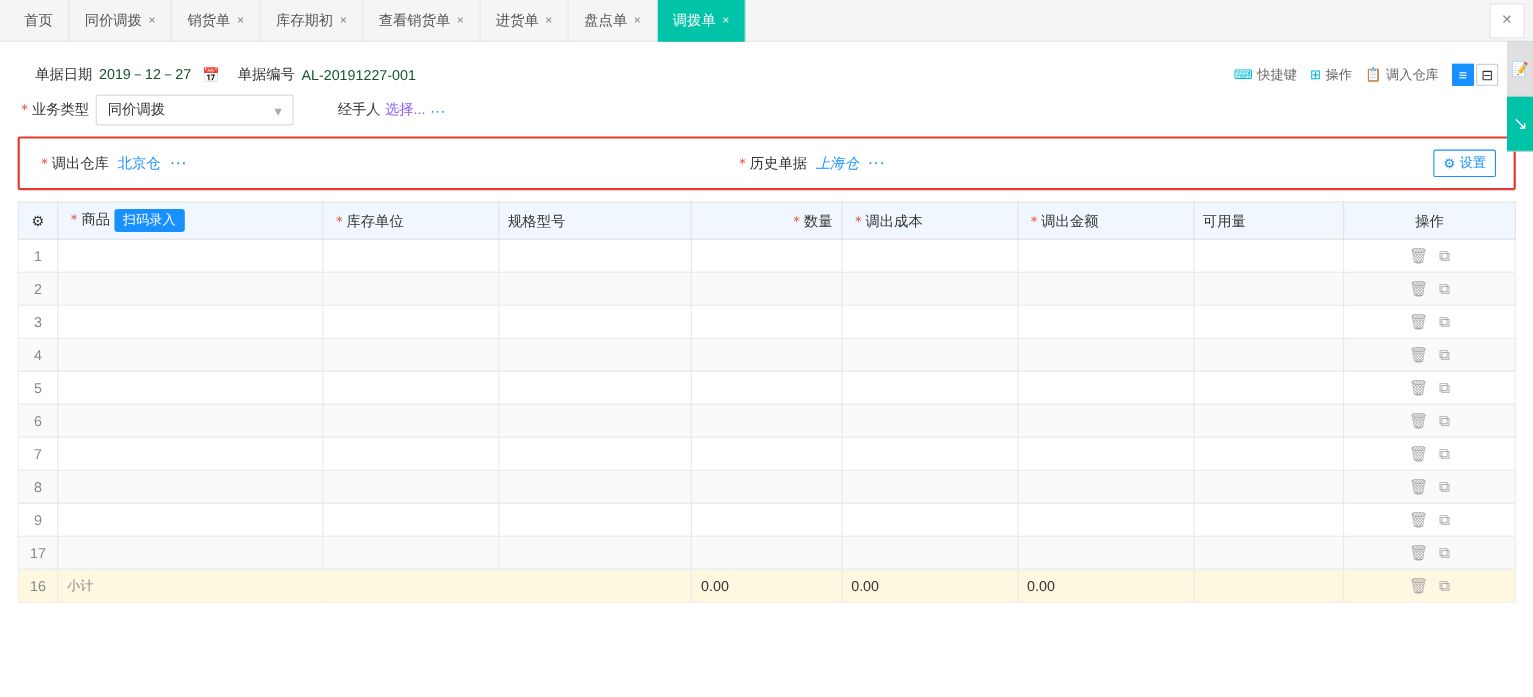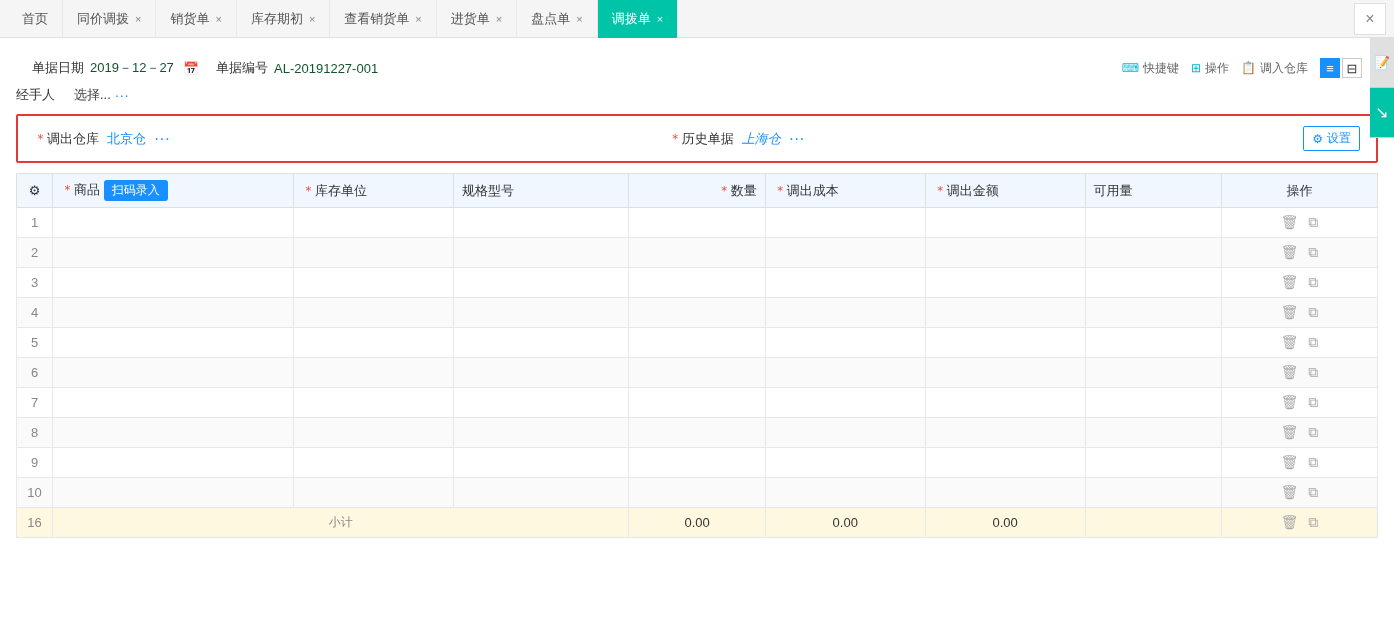--- a/index.html
+++ b/index.html
@@ -81,21 +81,21 @@
       font-weight: 500; text-align: left; color: #333; white-space: nowrap;
     }
     .data-table td {
       border: 1px solid #e8e8e8; padding: 4px 8px; height: 30px; color: #333;
     }
     .data-table tr:nth-child(odd) td { background: #fff; }
     .data-table tr:nth-child(even) td { background: #fafafa; }
     .data-table .row-num { text-align: center; color: #888; width: 36px; }
     .data-table .ops-cell { text-align: center; white-space: nowrap; }
     .op-icon { color: #aaa; cursor: pointer; margin: 0 3px; font-size: 14px; }
-    .subtotal-row td { background: #fff8e1 !important; font-weight: 500; text-align: center; }
+    .subtotal-row td { background: #fff8e1 !important; font-weight: 500; }
 
     
     .scan-btn {
       background: #1890ff; color: #fff; border: none; border-radius: 3px;
       padding: 2px 8px; font-size: 12px; cursor: pointer;
     }
 
     
     .side-panel {
       position: fixed; right: 0; top: 38px; width: 24px;
@@ -181,23 +181,32 @@
         <span>调入仓库</span>
       </div>
       <div style="display:flex;gap:2px;">
         <div class="layout-icon active">≡</div>
         <div class="layout-icon">⊟</div>
       </div>
     </div>
   </div>
 
   <div class="business-row">
+    <div class="form-field">
+      <span class="form-label">
+        <span style="color:#e74c3c;">＊</span><span>业务类型</span>
+      </span>
+      <div class="select-field" style="min-width:180px;">
+        <span>同价调拨</span>
+        <span class="select-arrow">▾</span>
+      </div>
+    </div>
     <div class="person-field">
       <span class="form-label">经手人</span>
-      <span class="person-placeholder" style="cursor:pointer;color:#404040;margin-left:15px;">选择...</span>
+      <span class="person-placeholder" style="cursor:pointer;color:#8b5cf6;">选择...</span>
       <span class="more-btn" style="color:#1890ff;font-size:14px;">···</span>
     </div>
   </div>
 
   <div class="highlight-box">
     <div class="field-group">
       <span class="field-label">
         <span style="color:#e74c3c;">＊</span><span>调出仓库</span>
       </span>
       <span class="field-value" style="cursor:pointer;color:#1890ff;">北京仓</span>
@@ -358,21 +367,21 @@
       <td></td>
       <td></td>
       <td></td>
       <td></td>
       <td class="ops-cell">
         <span class="op-icon" title="删除">🗑</span>
         <span class="op-icon" title="复制">⧉</span>
       </td>
     </tr>
           <tr>
-      <td class="row-num">10</td>
+      <td class="row-num">17</td>
       <td style="cursor:pointer;"></td>
       <td></td>
       <td></td>
       <td></td>
       <td></td>
       <td></td>
       <td></td>
       <td class="ops-cell">
         <span class="op-icon" title="删除">🗑</span>
         <span class="op-icon" title="复制">⧉</span>

